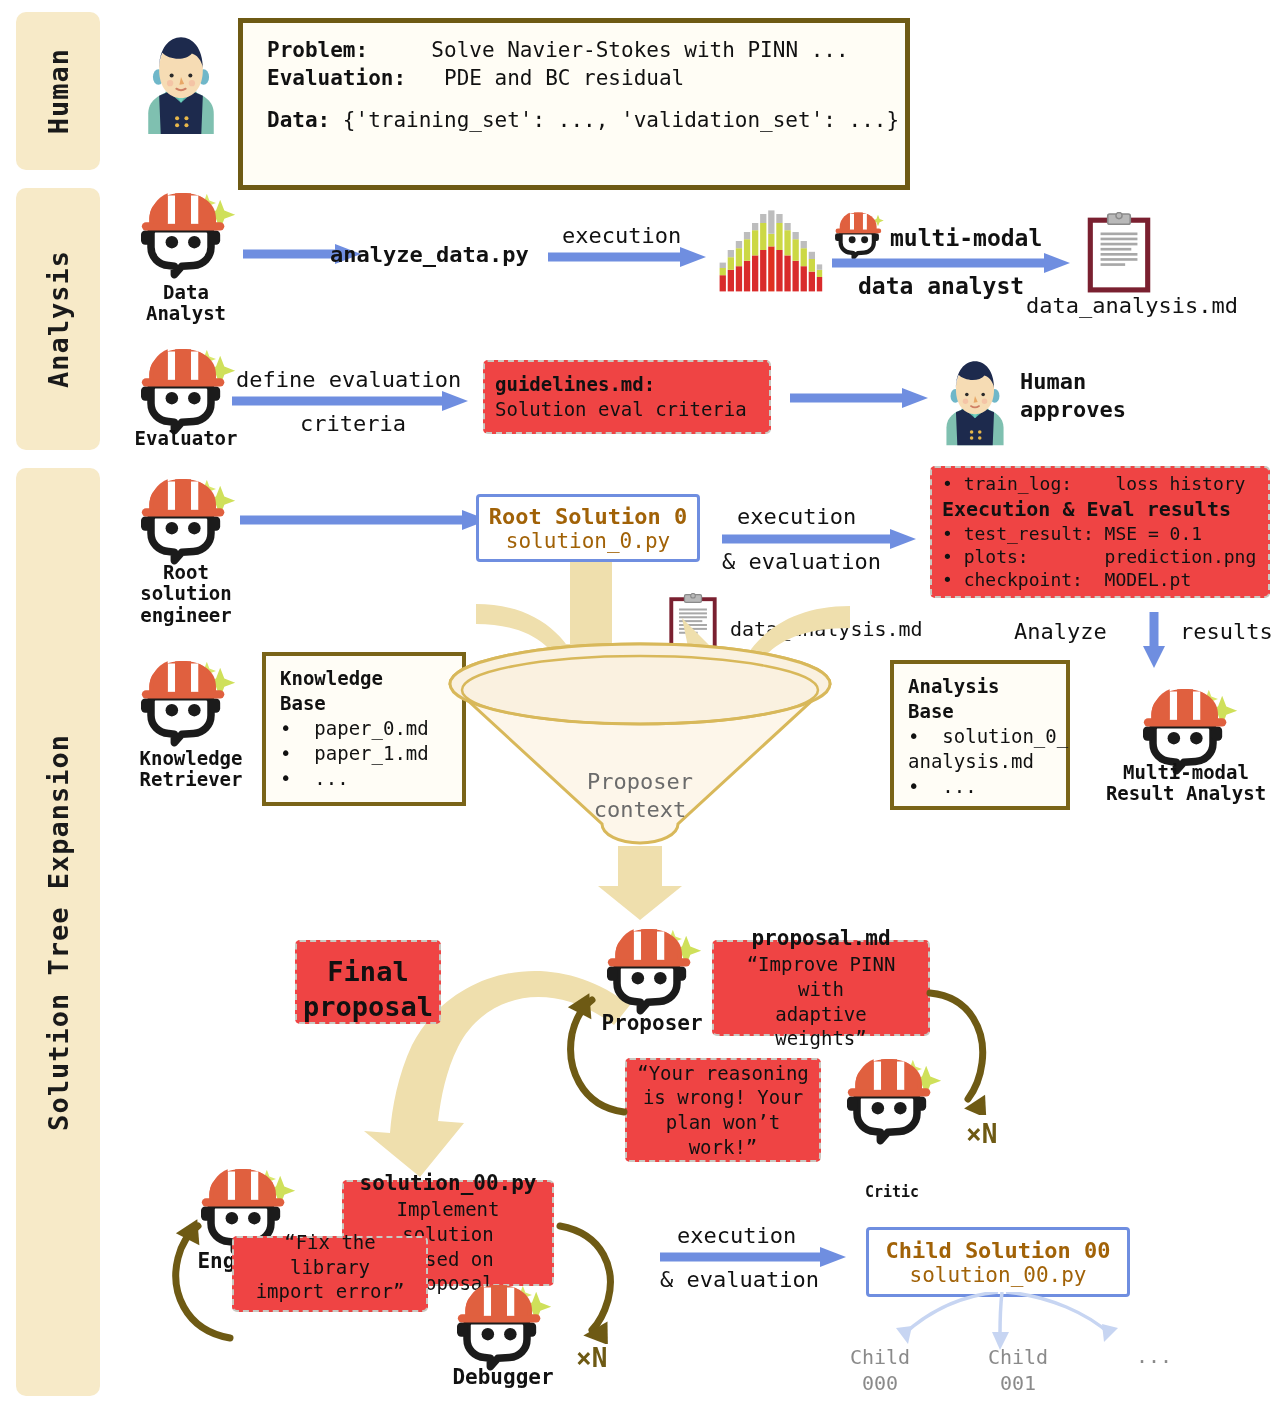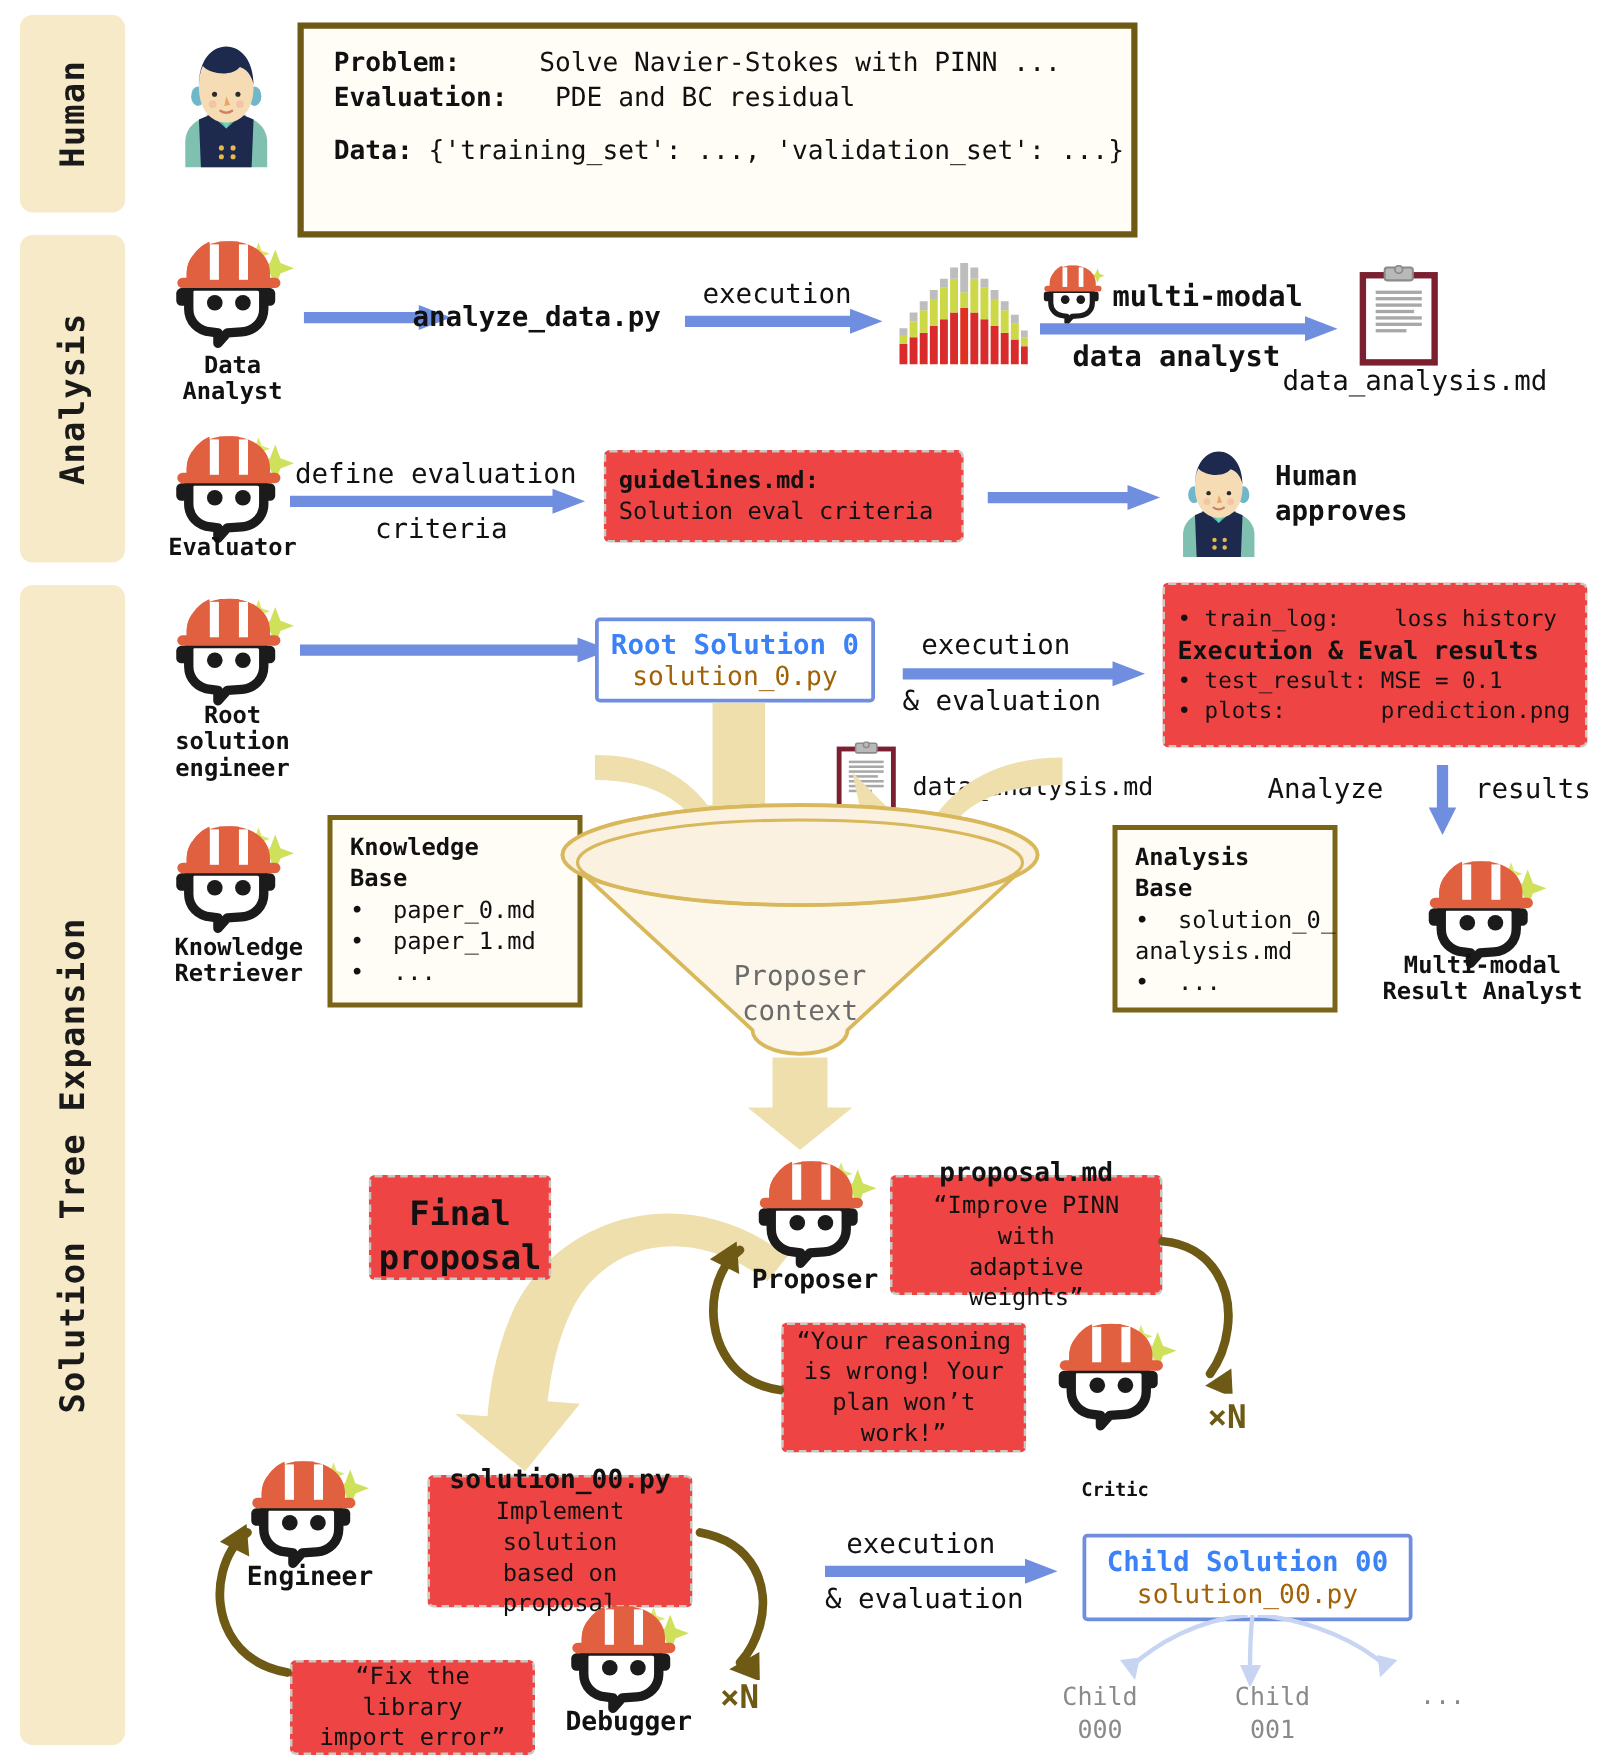--- a/index.html
+++ b/index.html
@@ -86,21 +86,21 @@
   }
   .note-box .line.b{ font-weight:bold; }
 
   .sol-box{
     position:absolute;
     border:3px solid #6f8ee0;
     background:#fff;
     display:flex; flex-direction:column; align-items:center;
     justify-content:center;
   }
-  .sol-box .l1{ font-weight:bold; font-size:22px; color:#3b82f6;
+  .sol-box .l1{ font-weight:bold; font-size:22px; color:#a16207;
     font-family:"DejaVu Sans Mono", monospace; white-space:pre;}
   .sol-box .l2{ font-size:21px; color:#a16207;
     font-family:"DejaVu Sans Mono", monospace; white-space:pre;}
 
   
   .prompt-box{
     position:absolute;
     border:5px solid #6e5a14;
     background:#fffdf5;
     padding:14px 20px 16px 24px;
@@ -381,20 +381,21 @@
       <path d="M168 1 l26 10 -26 10 z" fill="#6f8ee0"></path>
     </svg>
 </div>
 <div class="txt" style="left:722px;top:548px;font-size:22px;">&amp; evaluation</div>
 
 <div class="dashed-box" style="left:930px;top:466px;width:340px;height:132px;padding:8px 10px;">
   <div class="line" style="font-size:18px;">•&nbsp;<span>train_log:    loss history</span></div>
   <div class="line b" style="font-size:20px;">Execution &amp; Eval results</div>
   <div class="line" style="font-size:18px;">•&nbsp;<span>test_result: MSE = 0.1</span></div>
   <div class="line" style="font-size:18px;">•&nbsp;<span>plots:       prediction.png</span></div>
+  <div class="line" style="font-size:18px;">•&nbsp;<span>checkpoint:  MODEL.pt</span></div>
 </div>
 
 <div class="txt" style="left:1014px;top:618px;font-size:22px;">Analyze</div>
 <div class="blue-arrow" style="left:1142px;top:612px;">
   <svg width="24" height="56">
       <path d="M12 0 v38" stroke="#6f8ee0" stroke-width="9"></path>
       <path d="M1 34 l11 22 11 -22 z" fill="#6f8ee0"></path>
     </svg>
 </div>
 <div class="txt" style="left:1180px;top:618px;font-size:22px;">results</div>
@@ -532,21 +533,21 @@
 </div>
 <div class="txt b" style="left:576px;top:1342px;font-size:26px;color:#6e5a14;">×N</div>
 
 <div class="agent" style="left:452px;top:1284px;width:100px;height:87px;">
   <svg viewBox="0 0 120 104">
       <use href="#sym-agent"></use>
     </svg>
 </div>
 <div class="agent-label" style="left:440px;top:1366px;width:126px;font-size:21px;">Debugger</div>
 
-<div class="dashed-box" style="left:232px;top:1328px;width:196px;height:76px;align-items:center;">
+<div class="dashed-box" style="left:232px;top:1236px;width:196px;height:76px;align-items:center;justify-content:flex-end;">
   <div class="line c" style="white-space:pre-line;font-size:19px;">“Fix the library
 import error”</div>
 </div>
 
 <div class="brown-arrow" style="left:150px;top:1216px;width:90px;height:130px;">
   <svg width="90" height="130" viewBox="0 0 90 130">
     <path d="M80 122 c-46 -8 -60 -48 -52 -80 c4 -16 12 -26 20 -32" stroke="#6e5a14" stroke-width="7" fill="none" stroke-linecap="round"></path>
     <path d="M44 4 l-16 20 26 4 z" fill="#6e5a14" transform="rotate(18 48 14)"></path>
   </svg>
 </div>

